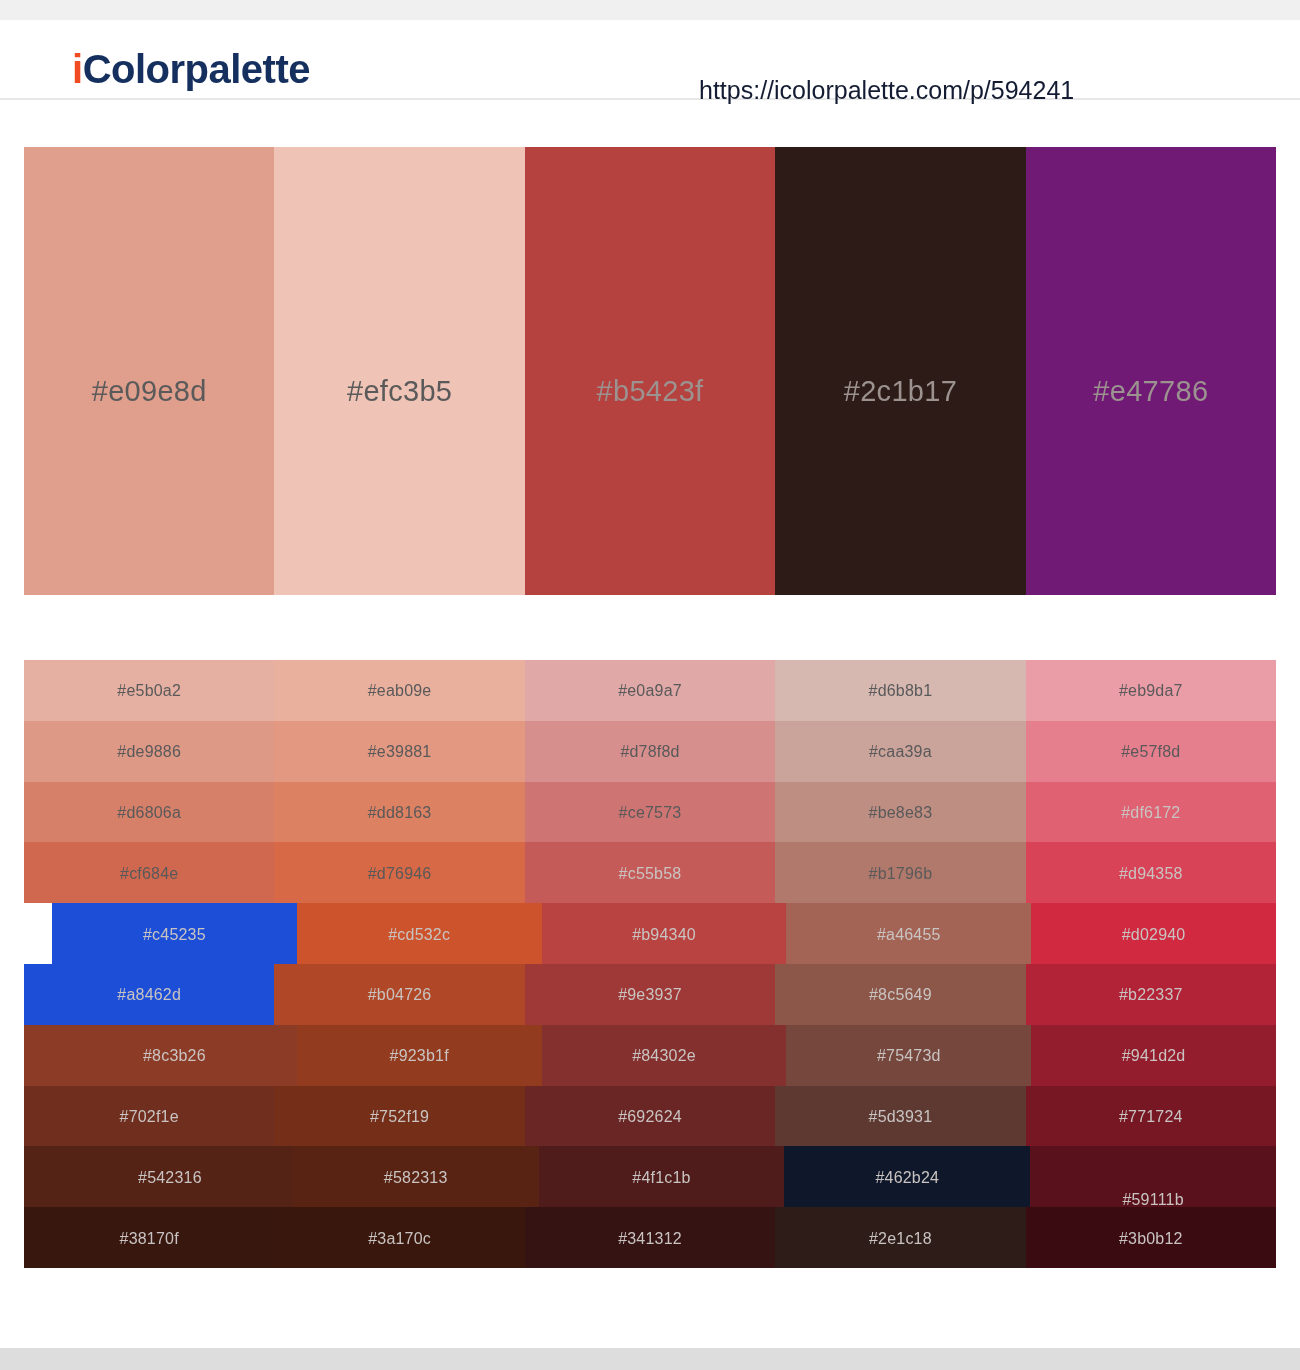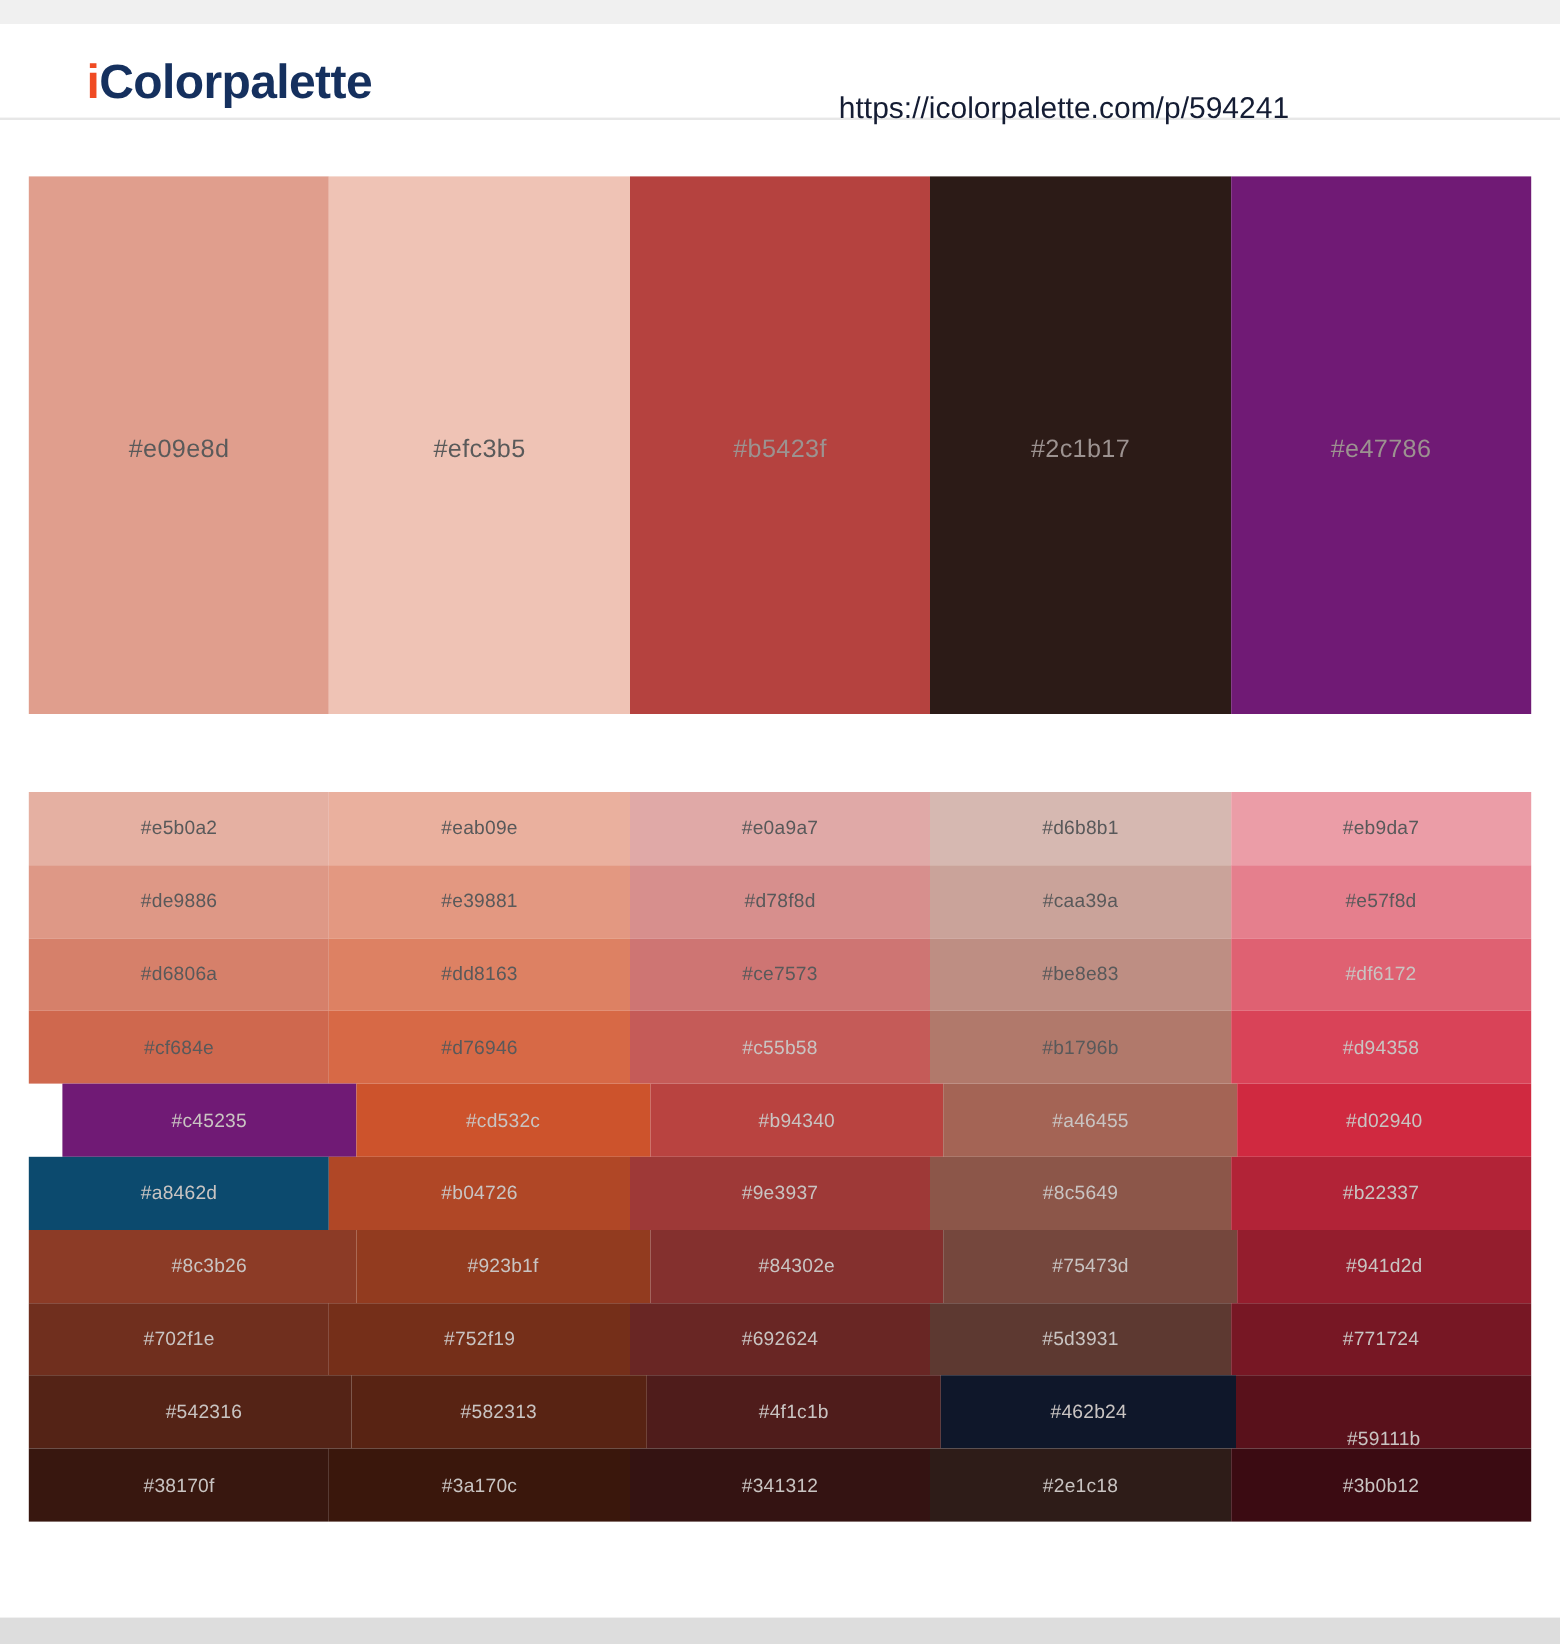--- a/index.html
+++ b/index.html
@@ -73,25 +73,25 @@
     display: flex;
   }
   .main-swatch {
     flex: 1 1 0;
     position: relative;
     display: flex;
     align-items: center;
     justify-content: center;
   }
   .main-swatch .hex {
-    font-size: 21px;
+    font-size: 29px;
     letter-spacing: 0.3px;
     line-height: 1;
     position: relative;
-    top: 3px;
+    top: 20px;
   }
   .main-swatch.light .hex { color: #5a5a5a; }
   .main-swatch.dark  .hex { color: #9c9290; }
 
   
   .grid {
     position: absolute;
     left: 24px;
     top: 660px;
     width: 1252px;
@@ -224,38 +224,38 @@
           <span class="hex">#c55b58</span>
         </div>
         <div class="grid-cell light" style="background: rgb(177, 121, 107);">
           <span class="hex">#b1796b</span>
         </div>
         <div class="grid-cell dark" style="background: rgb(217, 67, 88);">
           <span class="hex">#d94358</span>
         </div>
       </div>
       <div class="grid-row">
-        <div class="grid-cell dark" style="background: #701a75; margin-left: 28px;">
+        <div class="grid-cell dark" style="background: #1d4ed8; margin-left: 28px;">
           <span class="hex">#c45235</span>
         </div>
         <div class="grid-cell dark" style="background: rgb(205, 83, 44);">
           <span class="hex">#cd532c</span>
         </div>
         <div class="grid-cell dark" style="background: rgb(185, 67, 64);">
           <span class="hex">#b94340</span>
         </div>
         <div class="grid-cell dark" style="background: rgb(164, 100, 85);">
           <span class="hex">#a46455</span>
         </div>
         <div class="grid-cell dark" style="background: rgb(208, 41, 64);">
           <span class="hex">#d02940</span>
         </div>
       </div>
       <div class="grid-row">
-        <div class="grid-cell dark" style="background: #0c4a6e;">
+        <div class="grid-cell dark" style="background: #1d4ed8;">
           <span class="hex">#a8462d</span>
         </div>
         <div class="grid-cell dark" style="background: rgb(176, 71, 38);">
           <span class="hex">#b04726</span>
         </div>
         <div class="grid-cell dark" style="background: rgb(158, 57, 55);">
           <span class="hex">#9e3937</span>
         </div>
         <div class="grid-cell dark" style="background: rgb(140, 86, 73);">
           <span class="hex">#8c5649</span>

